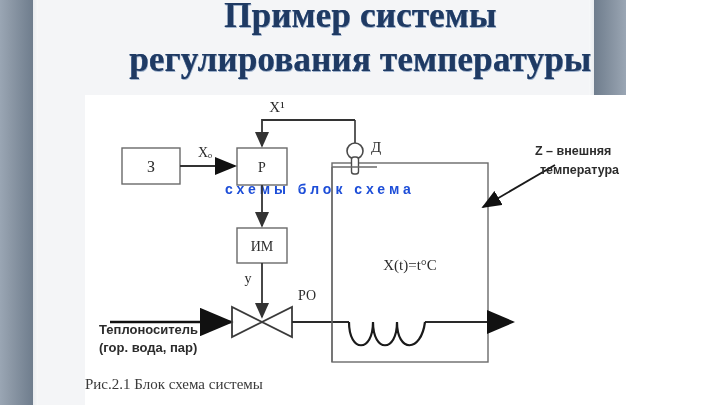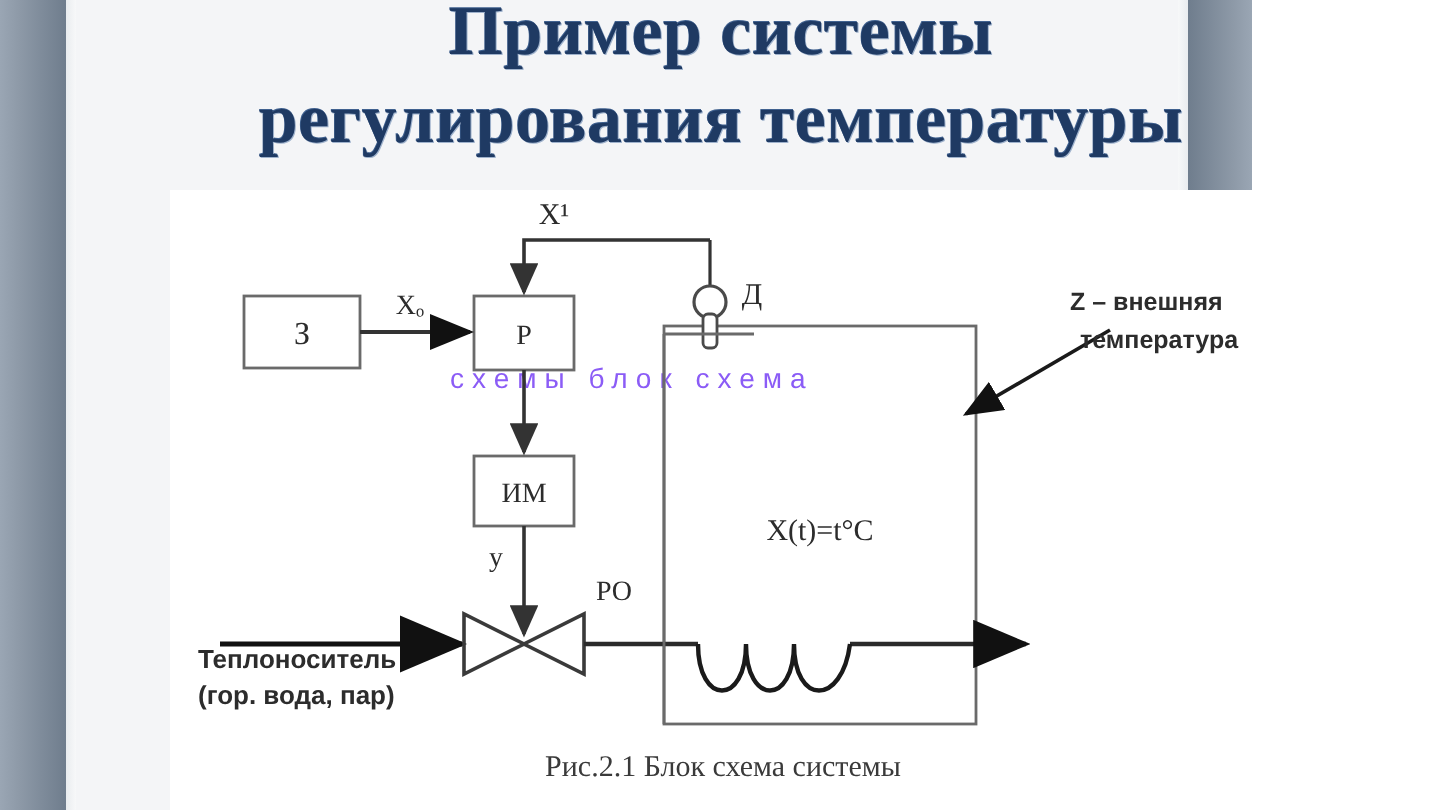--- a/index.html
+++ b/index.html
@@ -91,40 +91,40 @@
     font-family: "Liberation Sans", sans-serif;
     font-size: 31px;
     font-weight: bold;
     color: #e8e8ea;
     letter-spacing: 1px;
     white-space: nowrap;
   }
   .wm-line2 {
     font-family: "Liberation Sans", sans-serif;
     font-size: 14px;
-    color: #8b5cf6;
+    color: #1d4ed8;
     letter-spacing: 4px;
     margin-top: 8px;
     white-space: nowrap;
+    font-weight: bold;
   }
 
   
   .diagram {
     position: absolute;
     left: 0; top: 0;
     width: 553px;
     height: 310px;
   }
 
   .cap {
     position: absolute;
     left: 0;
     top: 281px;
     width: 553px;
-    text-align: center;
     font-family: "Liberation Serif", serif;
     font-size: 15px;
     color: #3a3a3a;
     white-space: nowrap;
   }
 
   svg text { fill: #2c2c2c; }
   .lbl-serif { font-family: "Liberation Serif", serif; }
   .lbl-sans  { font-family: "Liberation Sans", sans-serif; }
 </style>

